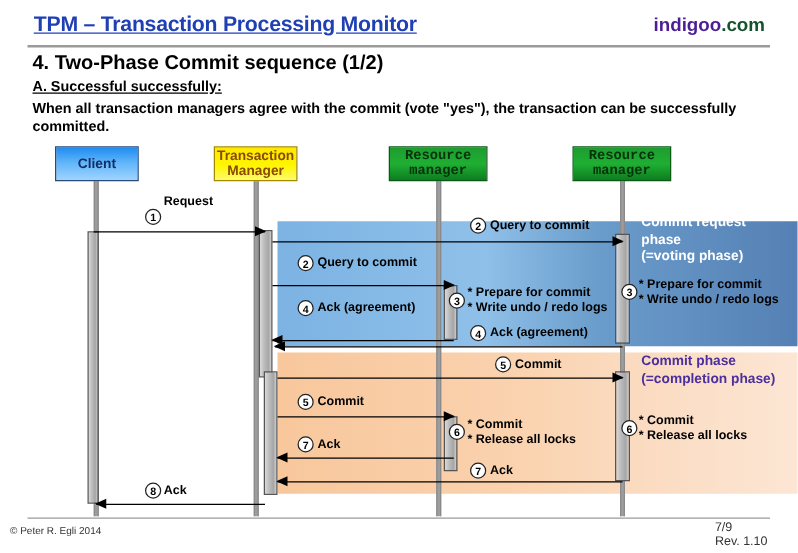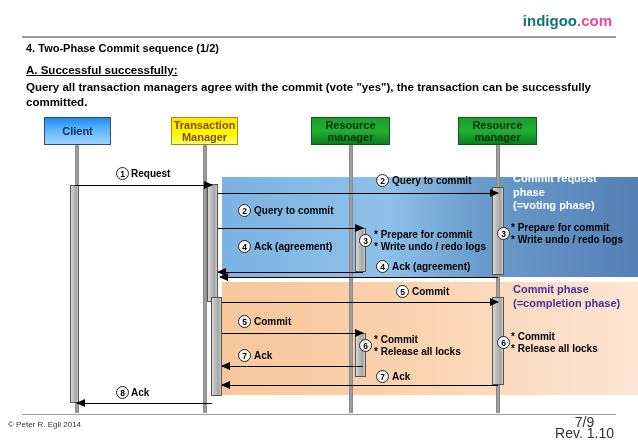--- a/index.html
+++ b/index.html
@@ -17,26 +17,26 @@
   .hdr{position:absolute;left:0;top:0;width:638px;height:38px;}
   .hdr-title{
     position:absolute;left:27px;top:10px;
     font-size:17px;font-weight:bold;color:#1F3FB5;
     text-decoration:underline;letter-spacing:-0.2px;white-space:nowrap;
   }
   .hdr-brand{
     position:absolute;right:26px;top:12px;
     font-size:15px;font-weight:bold;white-space:nowrap;
   }
-  .brand-a{color:#0f766e;}
-  .brand-b{color:#ec4899;}
+  .brand-a{color:#4c1d95;}
+  .brand-b{color:#14532d;}
   .hdr-rule{position:absolute;left:22px;top:36px;width:594px;height:2px;background:#9a9a9a;}
 
   
-  .sec-title{position:absolute;left:26px;top:42px;font-size:11px;font-weight:bold;color:#000;white-space:nowrap;}
+  .sec-title{position:absolute;left:26px;top:42px;font-size:16px;font-weight:bold;color:#000;white-space:nowrap;}
   .sub-title{position:absolute;left:26px;top:64px;font-size:11.5px;font-weight:bold;color:#000;text-decoration:underline;white-space:nowrap;}
   .para{position:absolute;left:26px;top:80px;width:590px;font-size:11.5px;font-weight:bold;color:#000;line-height:15px;}
 
   
   .diagram{position:absolute;left:0;top:0;width:638px;height:442px;}
 
   .actor{
     position:absolute;border:1px solid #333;
     display:flex;align-items:center;justify-content:center;
     text-align:center;font-size:11px;font-weight:bold;line-height:12.5px;
@@ -49,21 +49,21 @@
   }
   .actor-tm{
     left:171px;top:117px;width:67px;height:28px;
     background:linear-gradient(to bottom,#ffe800 0%,#fff600 55%,#fffb6b 100%);
     color:#8a4a00;border-color:#a58a00;
   }
   .actor-rm1{left:311px;top:117px;width:79px;height:28px;}
   .actor-rm2{left:458px;top:117px;width:79px;height:28px;}
   .actor-rm{
     background:linear-gradient(to bottom,#1e9c2e 0%,#1faf33 50%,#0d7d1f 100%);
-    color:#06320c;border-color:#0a5a16;
+    color:#06320c;border-color:#0a5a16;font-family:Liberation Mono, monospace;
   }
 
   .lifeline{position:absolute;width:4px;background:#9d9d9d;border-left:1px solid #8a8a8a;border-right:1px solid #8a8a8a;box-sizing:border-box;}
 
   
   .band{position:absolute;}
   .band-blue{
     left:222px;top:177px;width:416px;height:100px;
     background:linear-gradient(to right,#7CB3E3 0%,#8FC0E9 40%,#6A9CCB 62%,#5580B4 100%);
   }
@@ -98,35 +98,36 @@
     position:absolute;width:13px;height:13px;border-radius:50%;
     background:#fff;border:1px solid #222;
     font-size:8.5px;font-weight:bold;color:#000;
     display:flex;align-items:center;justify-content:center;
     box-sizing:border-box;
   }
 
   
   .ftr-rule{position:absolute;left:22px;top:414px;width:594px;height:1px;background:#9a9a9a;}
   .ftr-left{position:absolute;left:8px;top:420px;font-size:8px;color:#333;white-space:nowrap;}
-  .ftr-right{position:absolute;right:24px;top:417px;font-size:14px;color:#333;text-align:center;line-height:11px;white-space:pre-line;}
+  .ftr-right{position:absolute;right:24px;top:417px;font-size:10px;color:#333;text-align:left;line-height:11px;white-space:pre-line;}
 </style>
 </head>
 <body>
 
 <div class="page">
 
   <div class="hdr">
+    <div class="hdr-title">TPM – Transaction Processing Monitor</div>
     <div class="hdr-brand"><span class="brand-a">indigoo</span><span class="brand-b">.com</span></div>
     <div class="hdr-rule"></div>
   </div>
 
   <div class="sec-title">4. Two-Phase Commit sequence (1/2)</div>
   <div class="sub-title">A. Successful successfully:</div>
-  <div class="para">Query all transaction managers agree with the commit (vote "yes"), the transaction can be successfully committed.</div>
+  <div class="para">When all transaction managers agree with the commit (vote "yes"), the transaction can be successfully committed.</div>
 
   <div class="diagram">
 
     <div class="band band-blue"></div>
     <div class="band band-orange"></div>
     <div class="band-label band-label-blue multi">Commit request
 phase
 (=voting phase)</div>
     <div class="band-label band-label-orange multi">Commit phase
 (=completion phase)</div>
@@ -160,21 +161,21 @@
     <div class="act" style="left:355px;top:228px;width:11px;height:44px;"></div>
     <div class="act" style="left:355px;top:333px;width:11px;height:44px;"></div>
 
     <div class="act" style="left:492px;top:187px;width:12px;height:88px;"></div>
     <div class="act" style="left:492px;top:297px;width:12px;height:88px;"></div>
 
     <div class="msg" style="left:75px;top:185px;width:137px;">
         <span class="head r"></span>
       </div>
     <div class="num" style="left:116px;top:167px;">1</div>
-    <div class="lbl" style="left:131px;top:168px;">Request</div>
+    <div class="lbl" style="left:131px;top:156px;">Request</div>
 
     <div class="msg" style="left:218px;top:193px;width:280px;">
         <span class="head r"></span>
       </div>
     <div class="num" style="left:376px;top:174px;">2</div>
     <div class="lbl" style="left:392px;top:175px;">Query to commit</div>
 
     <div class="msg" style="left:218px;top:228px;width:145px;">
         <span class="head r"></span>
       </div>

